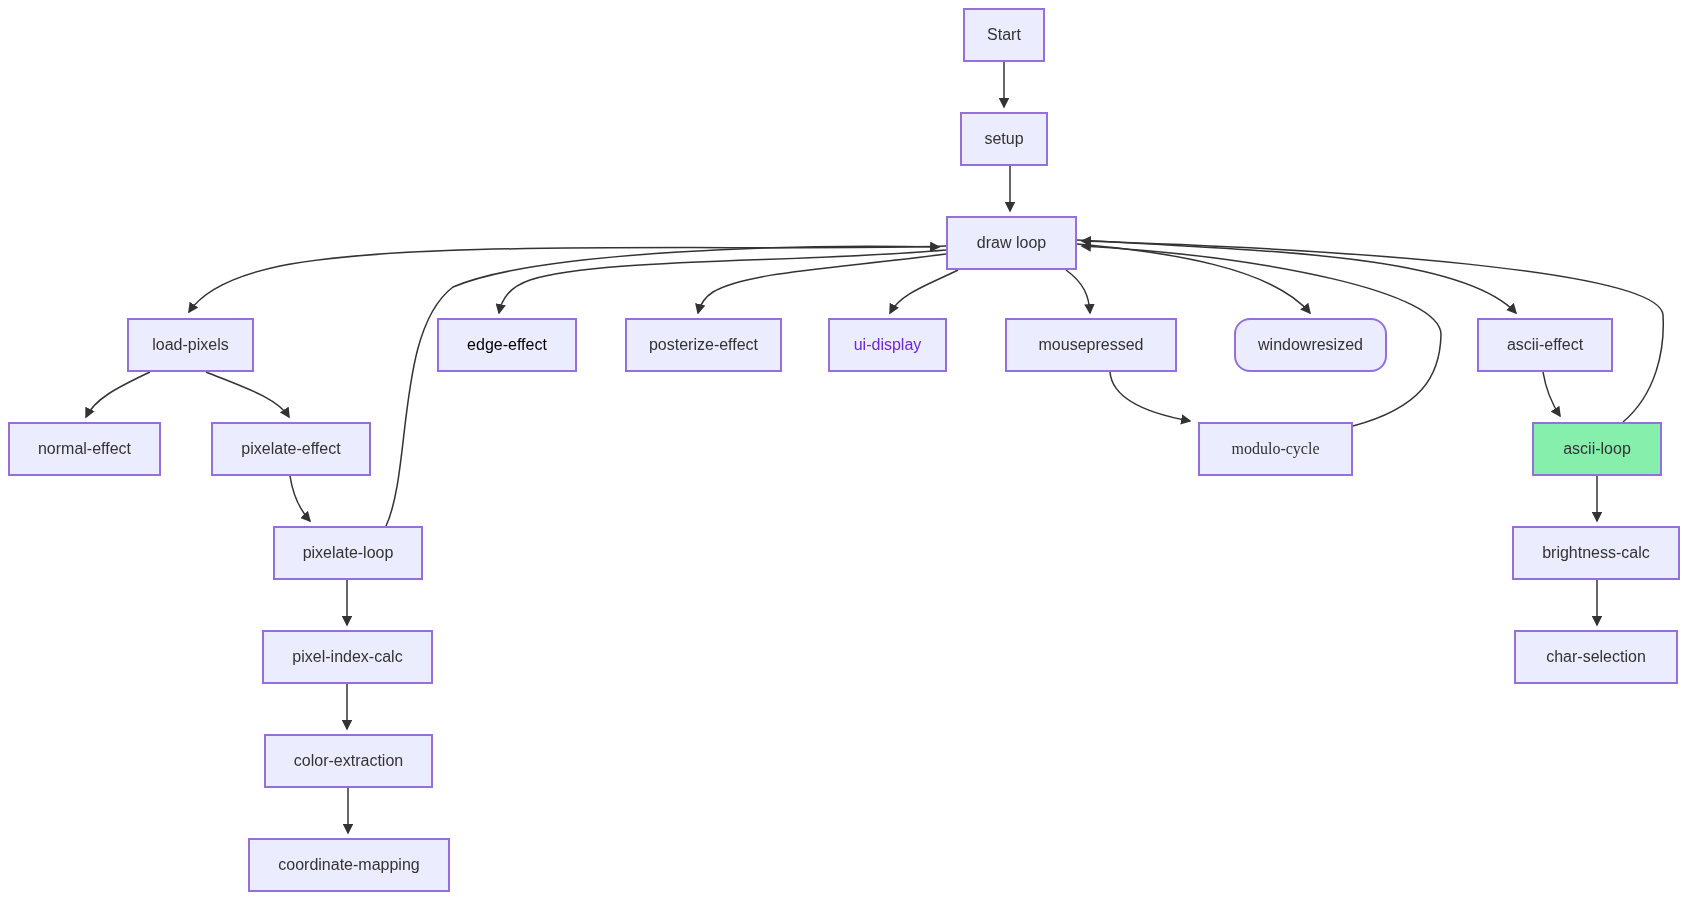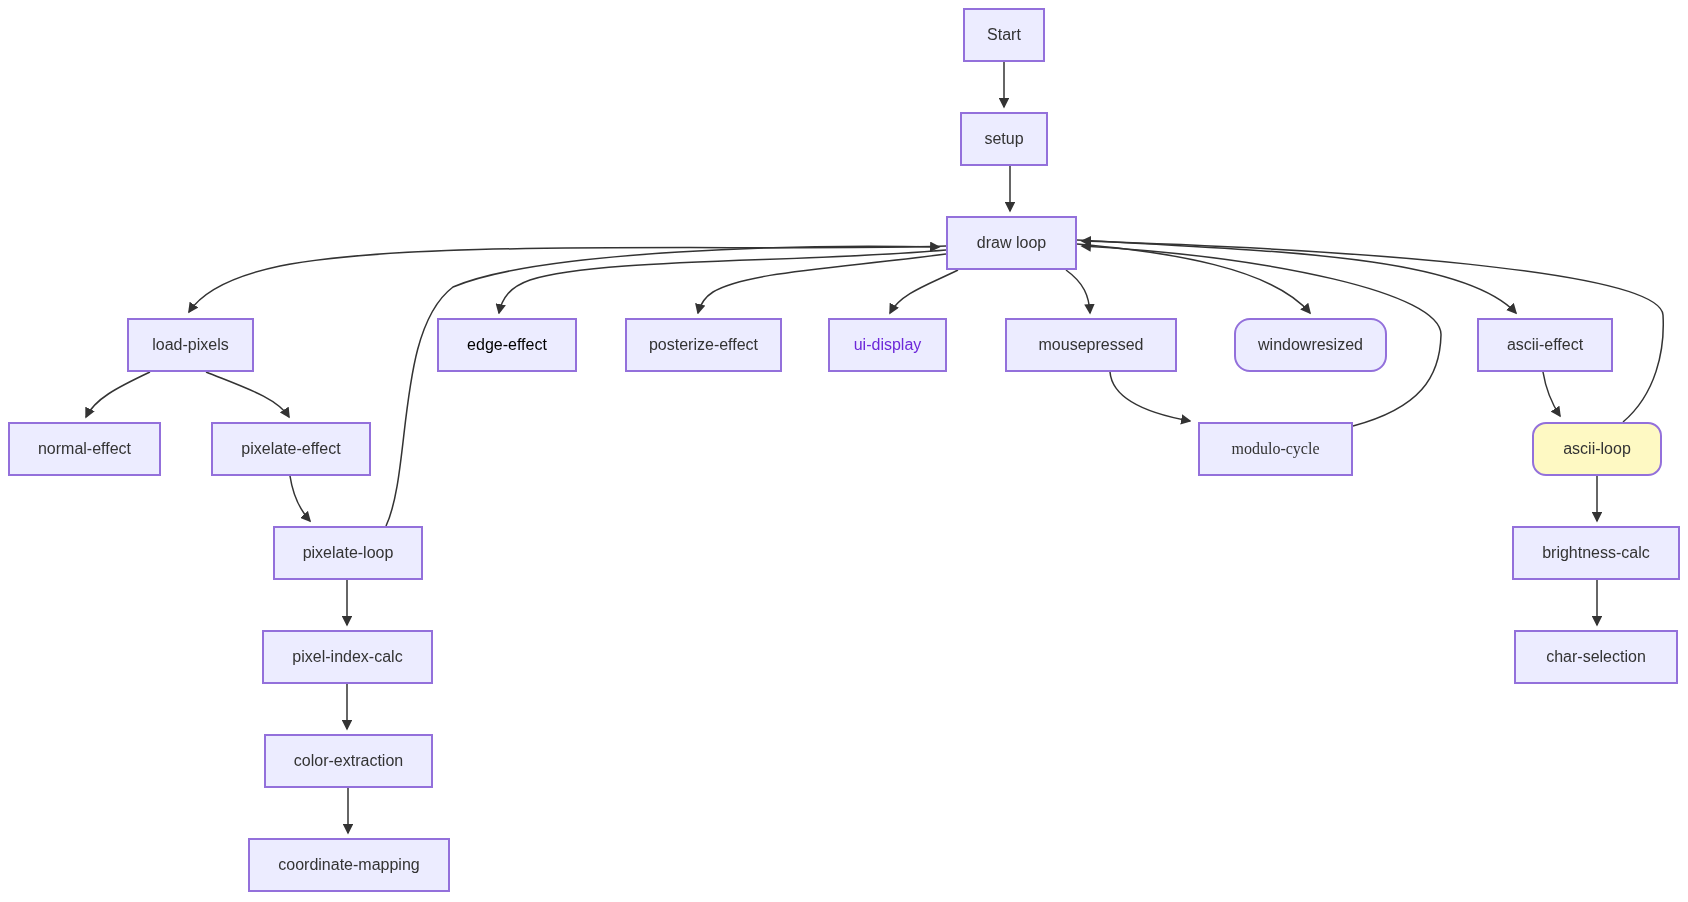--- a/index.html
+++ b/index.html
@@ -109,21 +109,21 @@
       </div>
       <div class="node" style="left: 8px; top: 422px; width: 153px; height: 54px; background: rgb(236, 236, 255); border-color: rgb(147, 112, 219); color: rgb(51, 51, 51);">
         <span>normal-effect</span>
       </div>
       <div class="node" style="left: 211px; top: 422px; width: 160px; height: 54px; background: rgb(236, 236, 255); border-color: rgb(147, 112, 219); color: rgb(51, 51, 51);">
         <span>pixelate-effect</span>
       </div>
       <div class="node" style="left: 1198px; top: 422px; width: 155px; height: 54px; background: rgb(236, 236, 255); border-color: rgb(147, 112, 219); color: rgb(51, 51, 51); font-family: Liberation Serif, serif;">
         <span>modulo-cycle</span>
       </div>
-      <div class="node" style="left: 1532px; top: 422px; width: 130px; height: 54px; background: #fef9c3; border-color: rgb(147, 112, 219); color: rgb(51, 51, 51); border-radius: 14px;">
+      <div class="node" style="left: 1532px; top: 422px; width: 130px; height: 54px; background: #86efac; border-color: rgb(147, 112, 219); color: rgb(51, 51, 51);">
         <span>ascii-loop</span>
       </div>
       <div class="node" style="left: 273px; top: 526px; width: 150px; height: 54px; background: rgb(236, 236, 255); border-color: rgb(147, 112, 219); color: rgb(51, 51, 51);">
         <span>pixelate-loop</span>
       </div>
       <div class="node" style="left: 1512px; top: 526px; width: 168px; height: 54px; background: rgb(236, 236, 255); border-color: rgb(147, 112, 219); color: rgb(51, 51, 51);">
         <span>brightness-calc</span>
       </div>
       <div class="node" style="left: 262px; top: 630px; width: 171px; height: 54px; background: rgb(236, 236, 255); border-color: rgb(147, 112, 219); color: rgb(51, 51, 51);">
         <span>pixel-index-calc</span>

